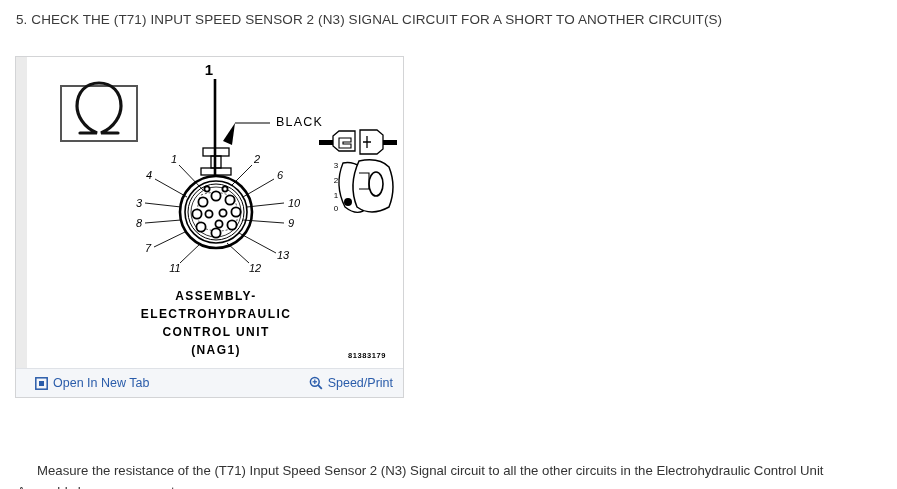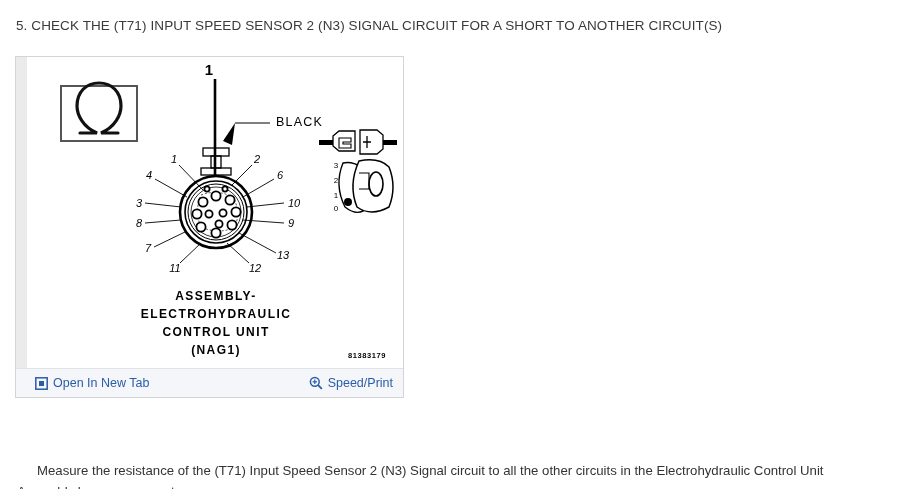--- a/index.html
+++ b/index.html
@@ -20,21 +20,21 @@
   
   .step-heading {
     position: absolute;
     left: 16px;
     top: 0px;
     font-size: 13.5px;
     line-height: 17px;
     color: #3b3b3b;
     letter-spacing: 0.1px;
     white-space: nowrap;
-    padding-top: 17px;
+    padding-top: 11px;
   }
 
   
   .figure-card {
     position: absolute;
     left: 15px;
     top: 56px;
     width: 389px;
     height: 342px;
     border: 1px solid #d3d4d6;

